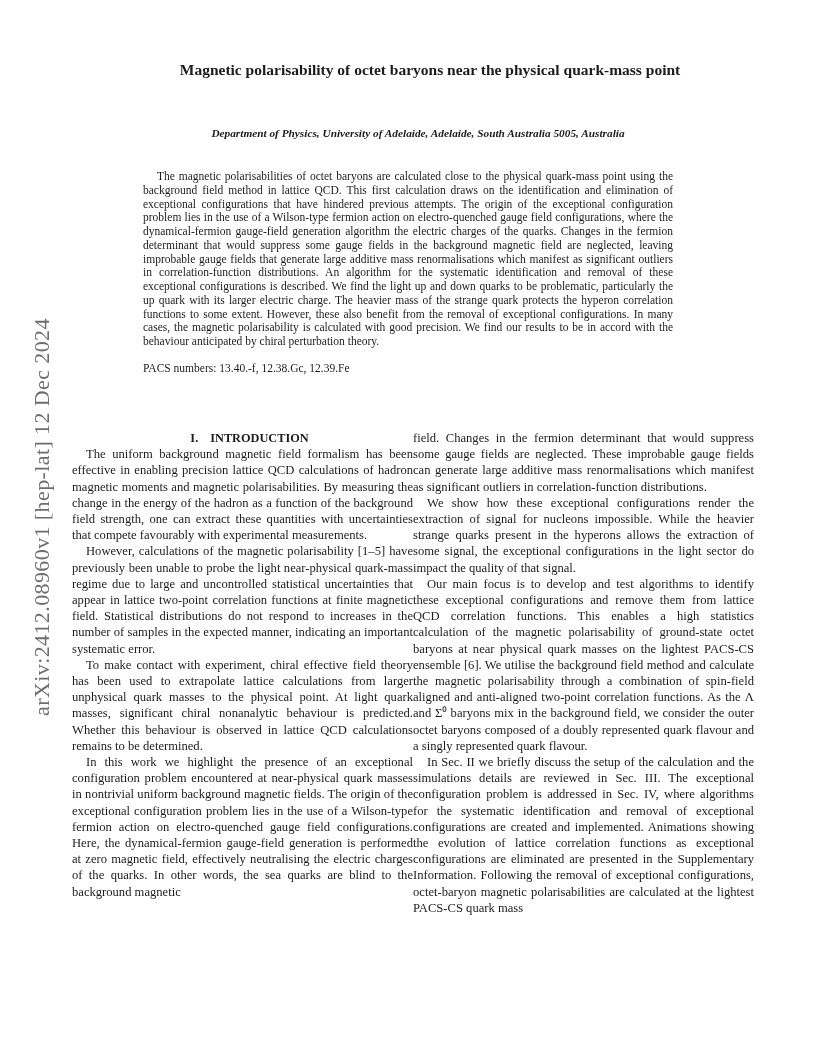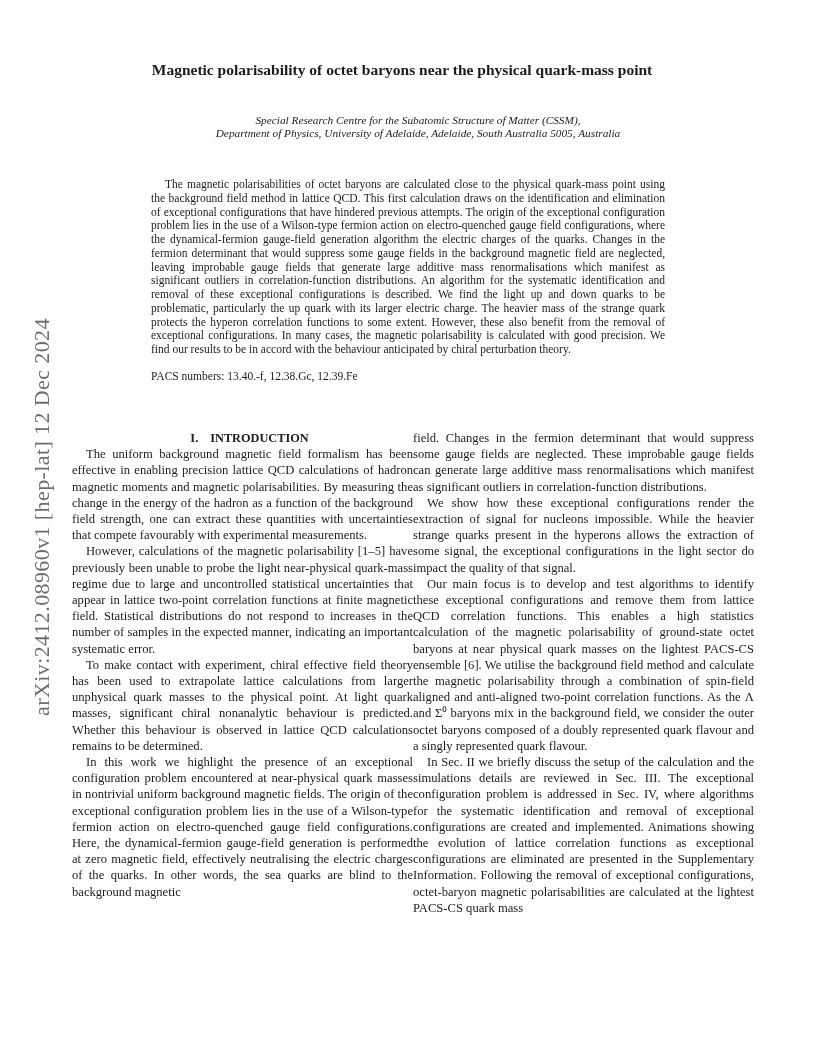--- a/index.html
+++ b/index.html
@@ -23,55 +23,55 @@
     letter-spacing:0.4px;
   }
   .report-number {
     position:absolute;
     top:36px; left:72px; width:678px;
     text-align:right;
     font-size:11.5px;
   }
   .title {
     position:absolute;
-    top:61px; left:56px; width:692px;
+    top:61px; left:84px; width:692px;
     text-align:center;
     font-weight:bold;
     font-size:15.5px;
     margin:0;
   }
   .authors {
     position:absolute;
     top:100px; left:72px; width:692px;
     text-align:center;
     font-size:12px;
   }
   .affil1, .affil2 {
     position:absolute;
     left:72px; width:692px;
     text-align:center;
     font-style:italic;
     font-size:11.3px;
   }
   .affil1 { top:114px; }
-  .affil2 { top:126.5px; }
+  .affil2 { top:126.5px;font-weight:bold; }
   .dated {
     position:absolute;
     top:139px; left:72px; width:692px;
     text-align:center;
     font-size:11.3px;
   }
   .abstract {
     position:absolute;
     top:168px; left:141px; width:534px;
     font-size:11.5px;
     line-height:13.75px;
     text-align:justify;
   }
-  .abstract p { margin:10px; }
+  .abstract p { margin:2px; }
   .abstract .abstract-text { text-indent:14px; }
   .abstract .pacs { margin-top:13px; text-indent:0; text-align:left; }
   .columns {
     position:absolute;
     top:430px; left:72px; width:692px; height:546px;
     display:flex;
   }
   .col {
     width:341px;
     font-size:12.6px;
@@ -94,21 +94,20 @@
 <body>
 
 <div class="page">
 
   <div class="watermark">arXiv:2412.08960v1  [hep-lat]  12 Dec 2024</div>
 
 
   <h1 class="title">Magnetic polarisability of octet baryons near the physical quark-mass point</h1>
 
 
-  <div class="affil1">Special Research Centre for the Subatomic Structure of Matter (CSSM),</div>
 
   <div class="affil2">Department of Physics, University of Adelaide, Adelaide, South Australia 5005, Australia</div>
 
 
   <div class="abstract">
     <p class="abstract-text">The magnetic polarisabilities of octet baryons are calculated close to the physical quark-mass point using the background field method in lattice QCD. This first calculation draws on the identification and elimination of exceptional configurations that have hindered previous attempts. The origin of the exceptional configuration problem lies in the use of a Wilson-type fermion action on electro-quenched gauge field configurations, where the dynamical-fermion gauge-field generation algorithm the electric charges of the quarks. Changes in the fermion determinant that would suppress some gauge fields in the background magnetic field are neglected, leaving improbable gauge fields that generate large additive mass renormalisations which manifest as significant outliers in correlation-function distributions. An algorithm for the systematic identification and removal of these exceptional configurations is described. We find the light up and down quarks to be problematic, particularly the up quark with its larger electric charge. The heavier mass of the strange quark protects the hyperon correlation functions to some extent. However, these also benefit from the removal of exceptional configurations. In many cases, the magnetic polarisability is calculated with good precision. We find our results to be in accord with the behaviour anticipated by chiral perturbation theory.</p>
     <p class="pacs">PACS numbers: 13.40.-f, 12.38.Gc, 12.39.Fe</p>
   </div>
 
   <div class="columns">

